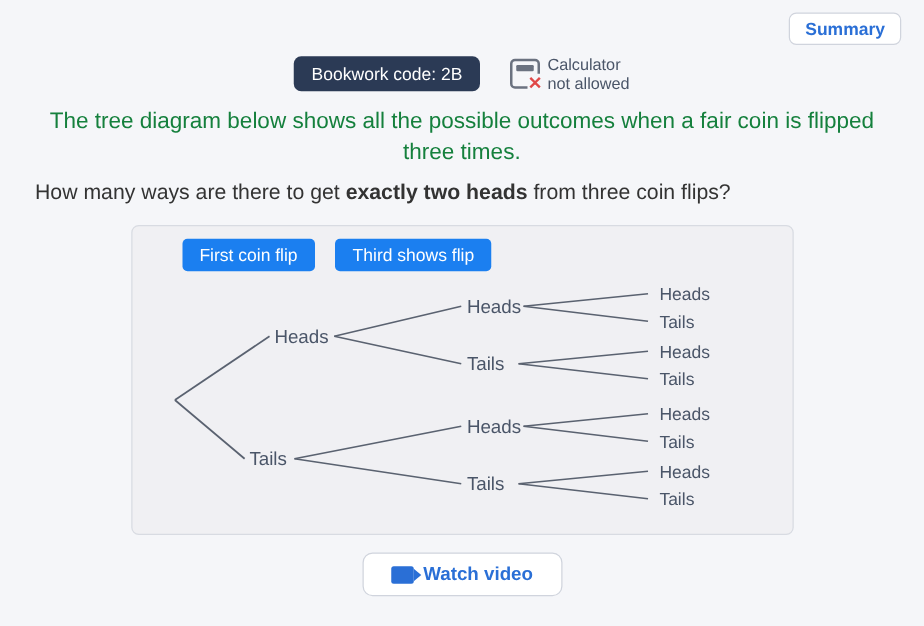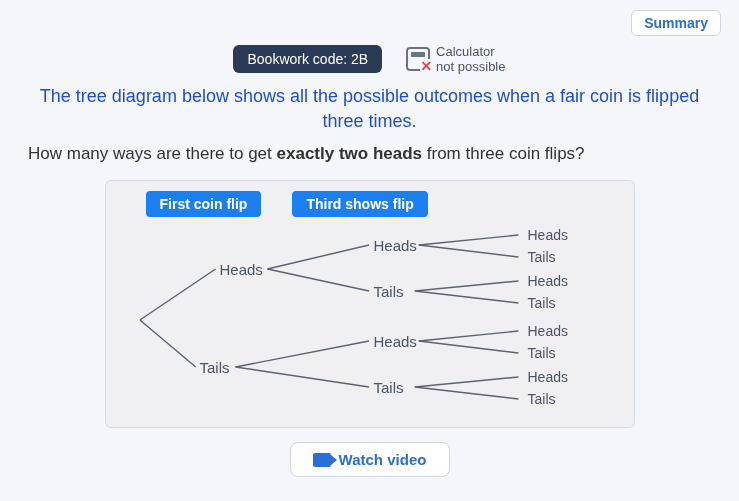--- a/index.html
+++ b/index.html
@@ -72,21 +72,21 @@
     font-size: 14px;
     background: #f5f6f9;
     line-height: 1;
   }
   .intro {
     text-align: center;
     font-size: 18px;
     line-height: 1.4;
     margin-bottom: 8px;
     padding: 0 20px;
-    color: #1d4ed8;
+    color: #15803d;
   }
   .question {
     font-size: 17px;
     line-height: 1.4;
     margin-bottom: 14px;
     padding: 0 10px;
     color: #333;
   }
   .question b { font-weight: 700; }
 
@@ -94,23 +94,22 @@
     width: 530px;
     margin: 0 auto 14px auto;
     background: #f0f0f3;
     border: 1px solid #d8dbe2;
     border-radius: 6px;
     padding: 10px 14px 12px 14px;
     position: relative;
   }
   .col-heads {
     display: flex;
-    gap: 17px;
+    gap: 2px;
     margin-bottom: 8px;
-    font-weight: bold;
   }
   .col-heads .chip { flex: 0 0 auto; }
   .chip {
     background: #1b7ff0;
     color: #fff;
     font-size: 14px;
     padding: 5px 14px;
     border-radius: 4px;
     white-space: nowrap;
   }
@@ -186,21 +185,21 @@
 <div class="meta-row">
   <div class="code-chip">
     <span>Bookwork code: 2B</span>
   </div>
   <div class="calc-box">
     <div class="calc-icon">
         <span class="x">✕</span>
       </div>
     <div>
       <div>Calculator</div>
-      <div>not possible</div>
+      <div>not allowed</div>
     </div>
   </div>
 </div>
 
 <p class="intro">The tree diagram below shows all the possible outcomes when a fair coin is flipped three times.</p>
 
 <p class="question">
   <span>How many ways are there to get </span><b>exactly two heads</b><span> from three coin flips?</span>
 </p>
 

